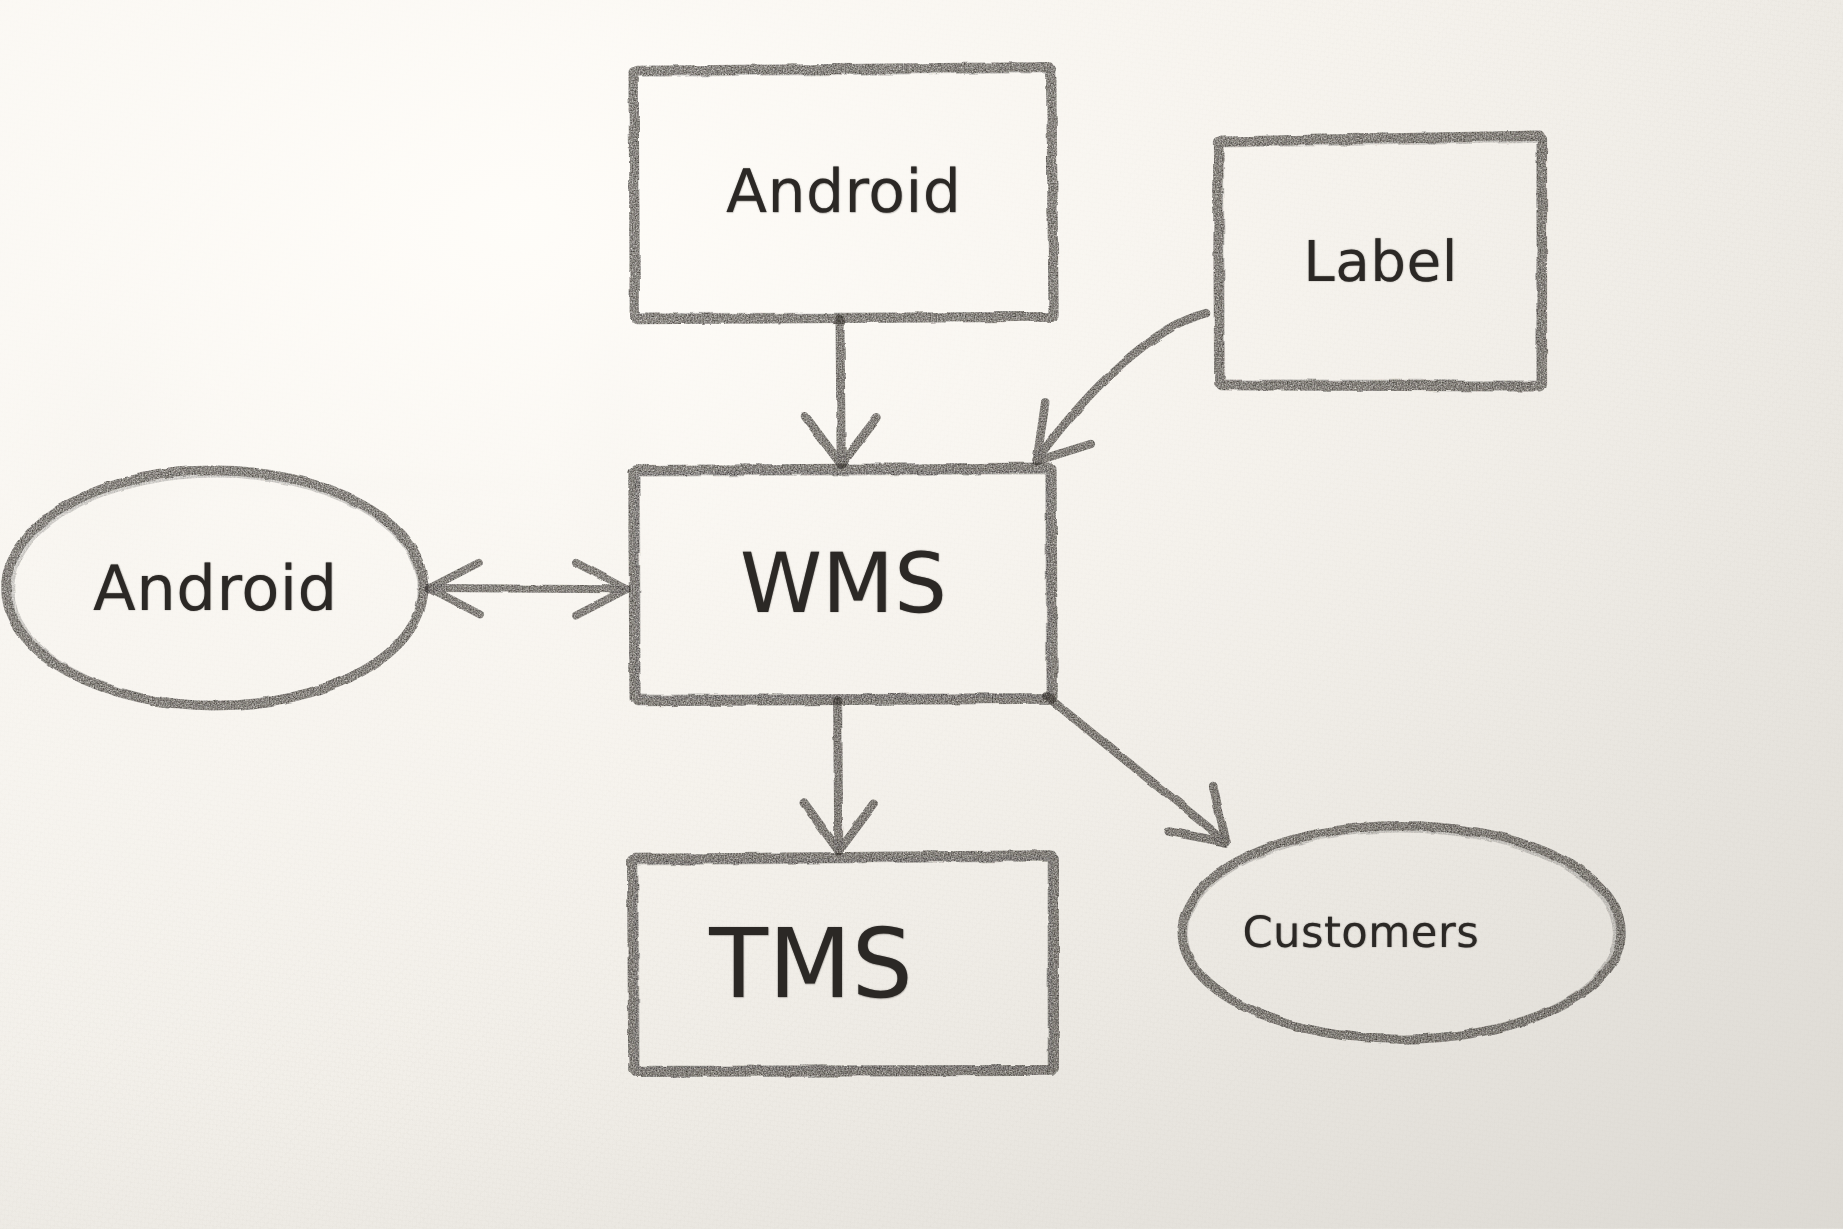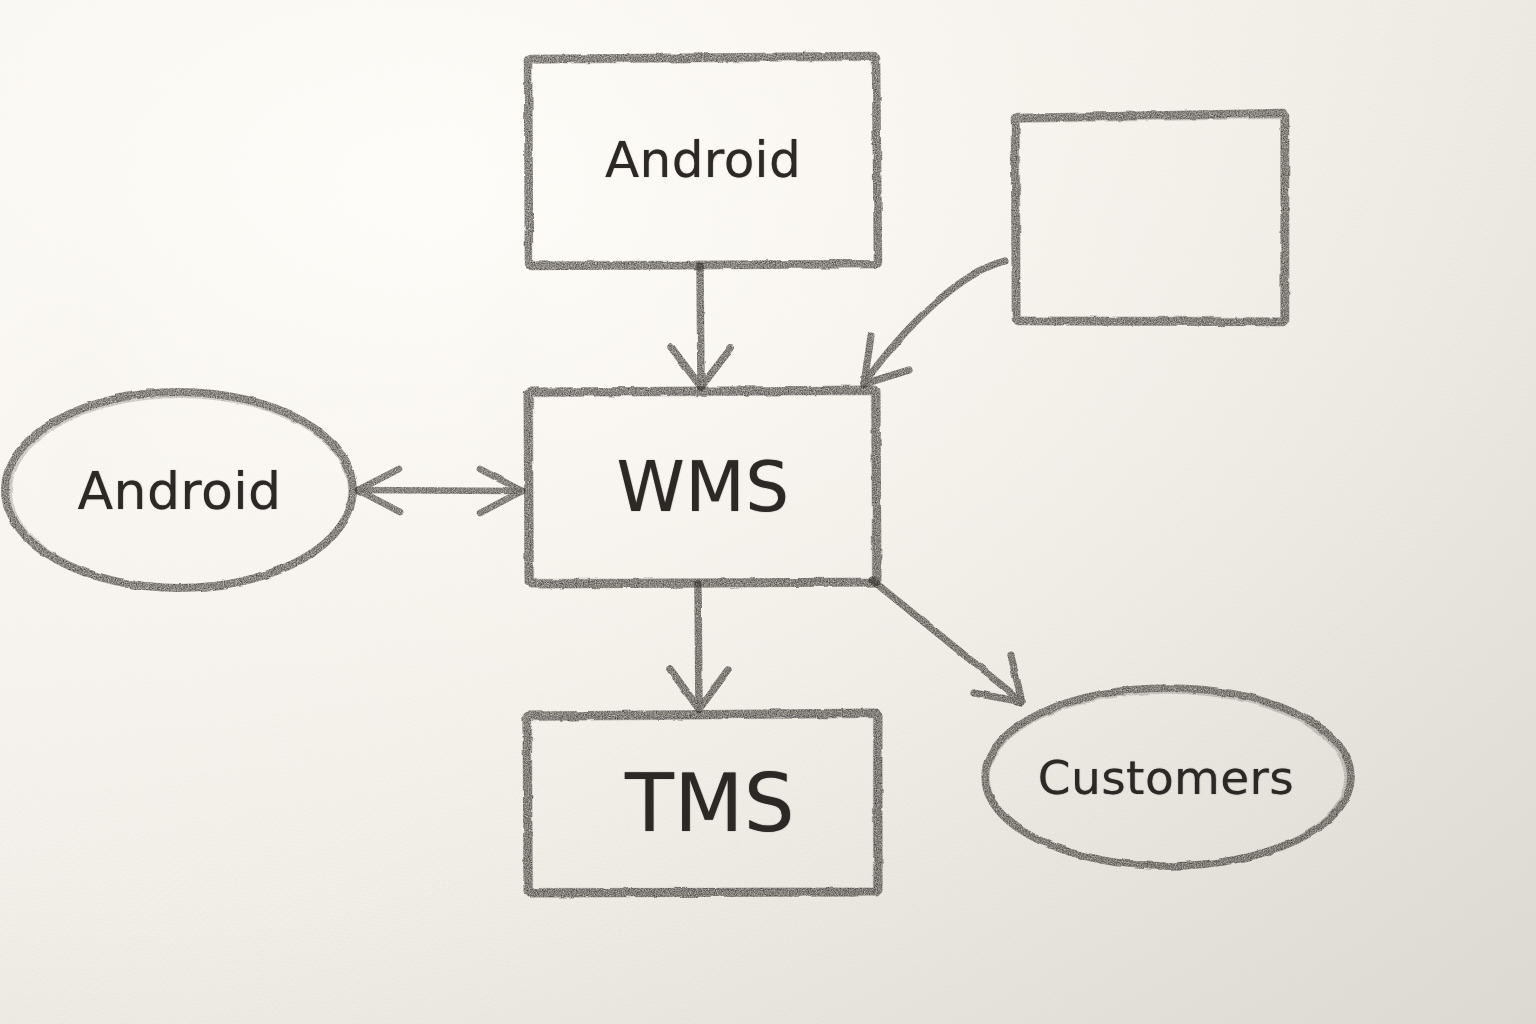--- a/index.html
+++ b/index.html
@@ -80,23 +80,23 @@
     color: #2b2825;
     font-family: "DejaVu Sans", sans-serif;
     letter-spacing: 0.4px;
     pointer-events: none;
     text-shadow: 0 0 1.1px rgba(43,40,37,0.50), 0.5px 0.4px 0.9px rgba(60,56,50,0.22);
   }
   .node-label .ln { display: block; white-space: nowrap; }
   .lbl-android   { left: 528px; top: 56px;  width: 350px; height: 209px; font-size: 50px; line-height: 1.18; }
   .lbl-printers  { left: 1015px; top: 115px; width: 271px; height: 208px; font-size: 47px; line-height: 1.16; }
   .lbl-wms       { left: 528px; top: 390px; width: 350px; height: 194px; font-size: 69px; line-height: 1; }
-  .lbl-tms       { left: 534px; top: 713px; width: 352px; height: 181px; font-size: 80px; line-height: 1; }
+  .lbl-tms       { left: 500px; top: 713px; width: 352px; height: 181px; font-size: 80px; line-height: 1; }
   .lbl-carriers  { left: 5px;   top: 392px; width: 349px; height: 197px; font-size: 52px; line-height: 1; }
-  .lbl-customers { left: 983px; top: 688px; width: 366px; height: 179px; font-size: 47px; line-height: 1; }
+  .lbl-customers { left: 951px; top: 688px; width: 366px; height: 179px; font-size: 36px; line-height: 1; }
 </style>
 </head>
 <body>
 
 <div id="canvas-wrap">
 
   <div class="paper-base"></div>
   <div class="paper-blotch"></div>
   <div class="paper-grain"></div>
   <div class="paper-vignette"></div>
@@ -188,20 +188,21 @@
       </g>
 
     </g>
   </svg>
 
   <div class="node-label lbl-android">
     <span class="ln">Android</span>
   </div>
 
   <div class="node-label lbl-printers">
+    <span class="ln">Label</span>
   </div>
 
   <div class="node-label lbl-wms">
     <span class="ln">WMS</span>
   </div>
 
   <div class="node-label lbl-tms">
     <span class="ln">TMS</span>
   </div>
 

